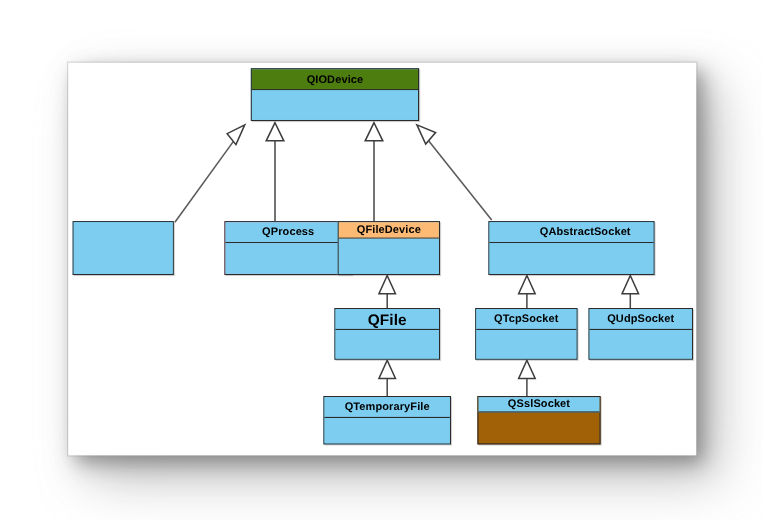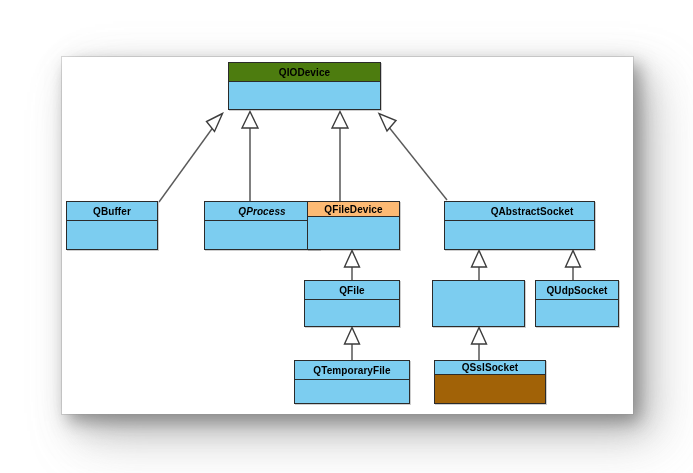--- a/index.html
+++ b/index.html
@@ -130,49 +130,49 @@
         <polygon points="479,327.5 471.5,344 486.5,344" fill="#ffffff" stroke="#3d3d3d" stroke-width="1.4"></polygon>
       </g>
     </svg>
 
     <div class="uml-box" style="left: 228px; top: 62px; width: 153px; height: 48px; background: rgb(124, 205, 240); border-color: rgb(43, 43, 43);">
       <div class="uml-title" style="height: 19px; font-size: 10px; background: #4d7c0f; color: rgb(0, 0, 0); border-bottom-color: rgb(43, 43, 43);">QIODevice</div>
       <div class="uml-body" style="background: rgb(124, 205, 240);"></div>
     </div>
 
     <div class="uml-box" style="left: 66px; top: 201px; width: 92px; height: 49px; background: rgb(124, 205, 240); border-color: rgb(43, 43, 43);">
-      <div class="uml-title" style="height: 19px; font-size: 10px; background: rgb(124, 205, 240); color: rgb(0, 0, 0); border-bottom-color: rgb(43, 43, 43);">QBuffer</div>
       <div class="uml-body" style="background: rgb(124, 205, 240);"></div>
     </div>
 
-    <div class="uml-box" style="left: 204px; top: 201px; width: 116px; height: 49px; background: #f9a8d4; border-color: rgb(43, 43, 43); font-style: italic;">
+    <div class="uml-box" style="left: 204px; top: 201px; width: 116px; height: 49px; background: #f9a8d4; border-color: rgb(43, 43, 43);">
       <div class="uml-title" style="height: 19px; font-size: 10px; background: rgb(124, 205, 240); color: rgb(0, 0, 0); border-bottom-color: rgb(43, 43, 43);">QProcess</div>
       <div class="uml-body" style="background: rgb(124, 205, 240);"></div>
     </div>
 
     <div class="uml-box" style="left: 307px; top: 201px; width: 93px; height: 49px; background: rgb(124, 205, 240); border-color: rgb(43, 43, 43);">
       <div class="uml-title" style="height: 15px; font-size: 10px; background: #fdba74; color: rgb(0, 0, 0); border-bottom-color: rgb(43, 43, 43);">QFileDevice</div>
       <div class="uml-body" style="background: rgb(124, 205, 240);"></div>
     </div>
 
     <div class="uml-box" style="left: 444px; top: 201px; width: 151px; height: 49px; background: rgb(124, 205, 240); border-color: rgb(43, 43, 43);">
       <div class="uml-title" style="height: 19px; font-size: 10px; background: rgb(124, 205, 240); color: rgb(0, 0, 0); border-bottom-color: rgb(43, 43, 43); padding-left: 25px;">QAbstractSocket</div>
       <div class="uml-body" style="background: rgb(124, 205, 240);"></div>
     </div>
 
     <div class="uml-box" style="left: 304px; top: 280px; width: 96px; height: 47px; background: rgb(124, 205, 240); border-color: rgb(43, 43, 43);">
-      <div class="uml-title" style="height: 19px; font-size: 10px; background: rgb(124, 205, 240); color: rgb(0, 0, 0); border-bottom-color: rgb(43, 43, 43); text-align: right;">QFile</div>
+      <div class="uml-title" style="height: 19px; font-size: 14px; background: rgb(124, 205, 240); color: rgb(0, 0, 0); border-bottom-color: rgb(43, 43, 43); text-align: right;">QFile</div>
       <div class="uml-body" style="background: rgb(124, 205, 240);"></div>
     </div>
 
     <div class="uml-box" style="left: 432px; top: 280px; width: 93px; height: 47px; background: rgb(124, 205, 240); border-color: rgb(43, 43, 43);">
+      <div class="uml-title" style="height: 19px; font-size: 10px; background: rgb(124, 205, 240); color: rgb(0, 0, 0); border-bottom-color: rgb(43, 43, 43);">QTcpSocket</div>
       <div class="uml-body" style="background: rgb(124, 205, 240);"></div>
     </div>
 
-    <div class="uml-box" style="left: 535px; top: 280px; width: 84px; height: 47px; background: rgb(124, 205, 240); border-color: rgb(43, 43, 43);">
+    <div class="uml-box" style="left: 535px; top: 280px; width: 95px; height: 47px; background: rgb(124, 205, 240); border-color: rgb(43, 43, 43);">
       <div class="uml-title" style="height: 19px; font-size: 10px; background: rgb(124, 205, 240); color: rgb(0, 0, 0); border-bottom-color: rgb(43, 43, 43);">QUdpSocket</div>
       <div class="uml-body" style="background: rgb(124, 205, 240);"></div>
     </div>
 
     <div class="uml-box" style="left: 294px; top: 360px; width: 116px; height: 44px; background: rgb(124, 205, 240); border-color: rgb(43, 43, 43); align-items: center;">
       <div class="uml-title" style="height: 19px; font-size: 10px; background: rgb(124, 205, 240); color: rgb(0, 0, 0); border-bottom-color: rgb(43, 43, 43);">QTemporaryFile</div>
       <div class="uml-body" style="background: rgb(124, 205, 240);"></div>
     </div>
 
     <div class="uml-box" style="left: 434px; top: 360px; width: 112px; height: 44px; background: #a16207; border-color: rgb(43, 43, 43); gap: 28px;">

